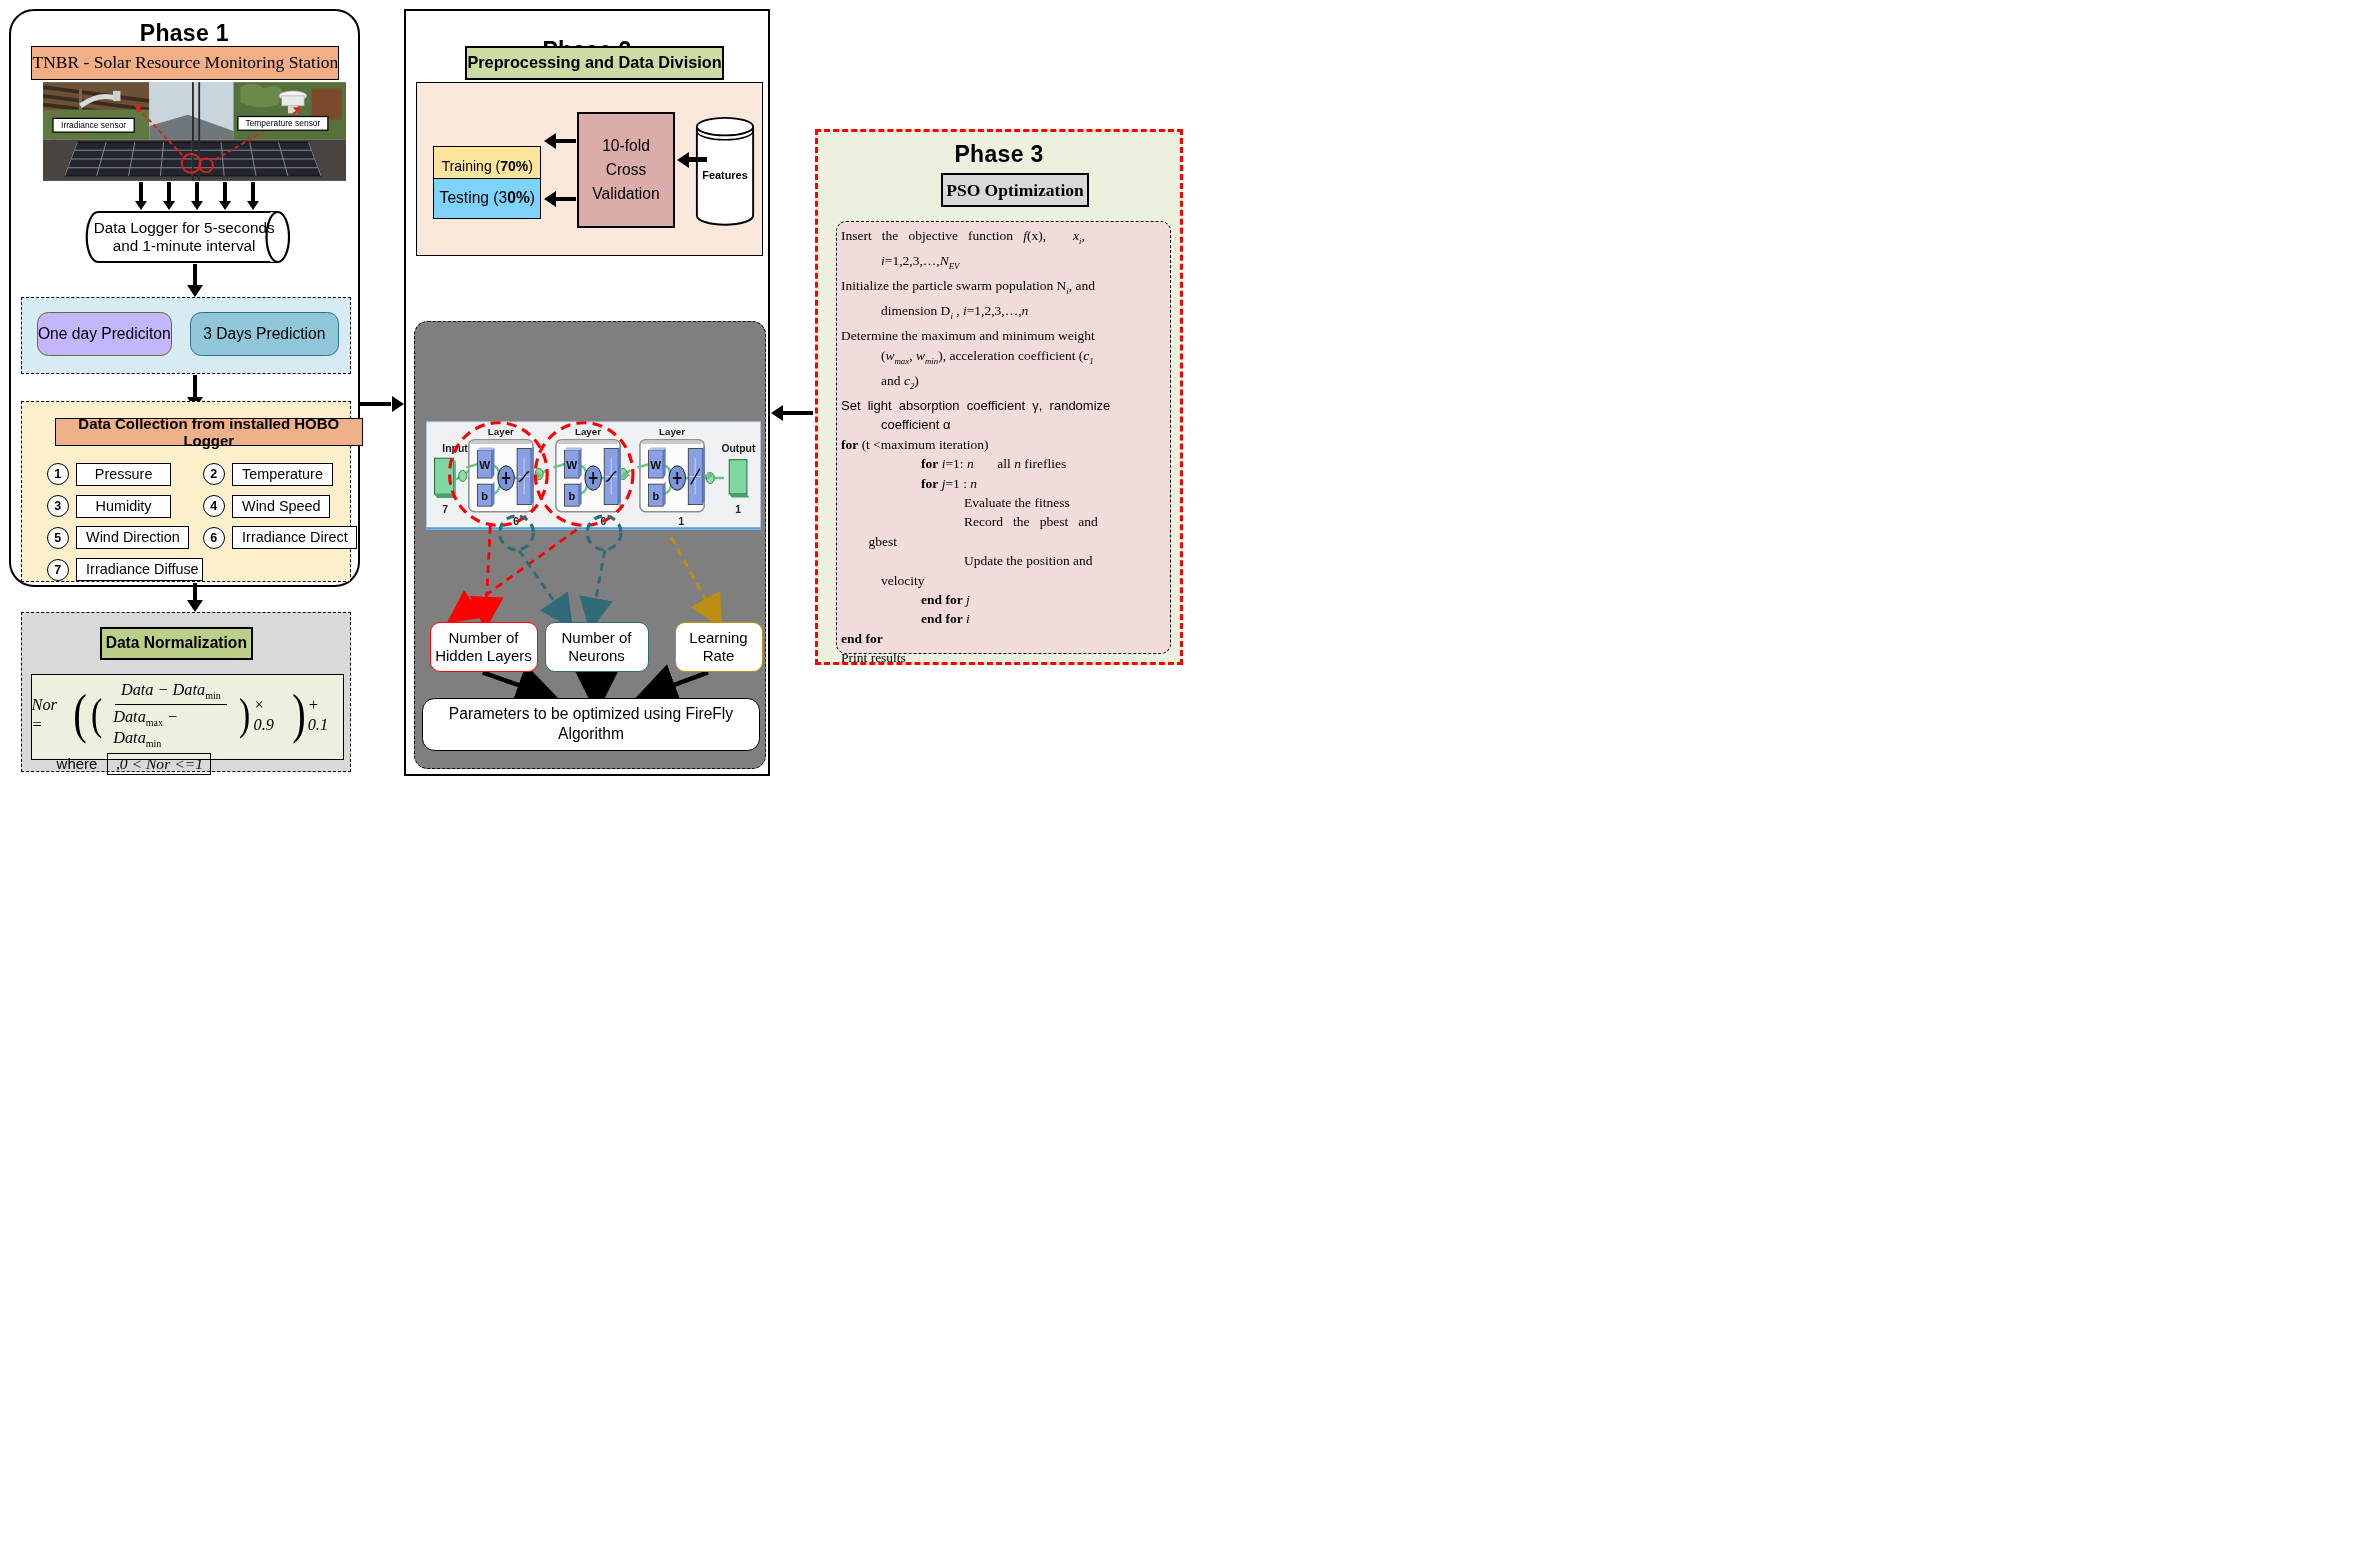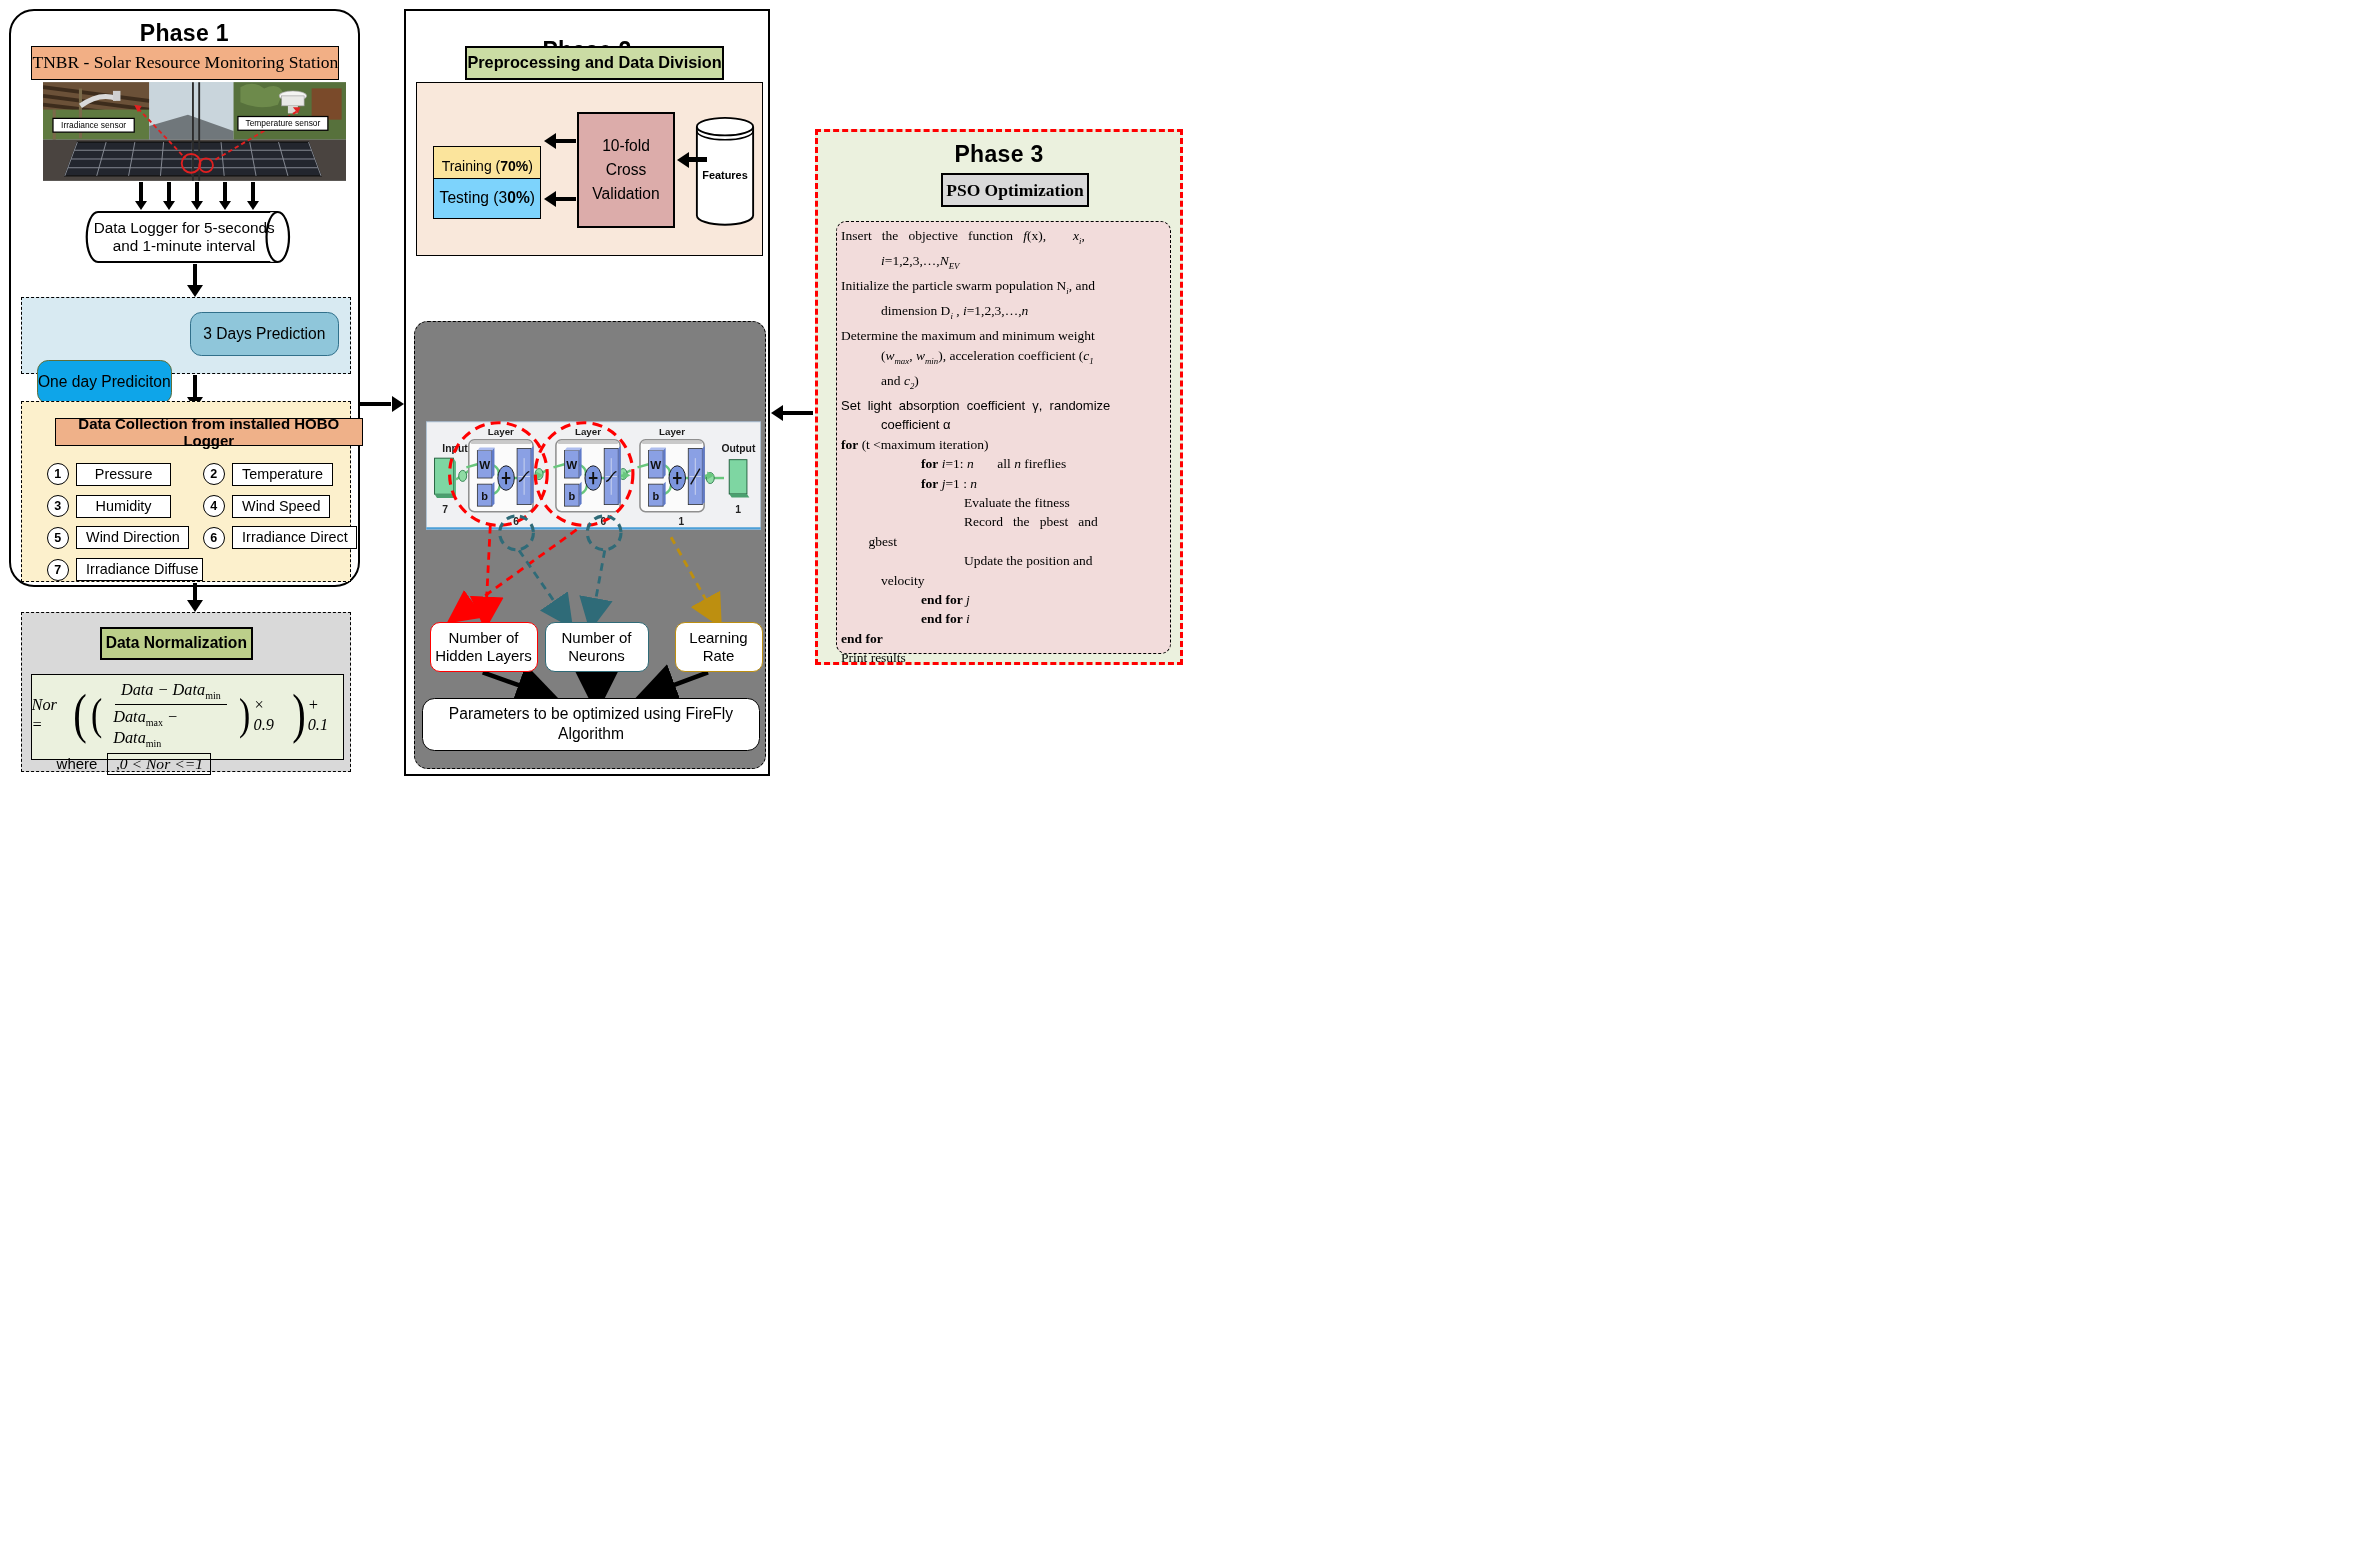--- a/index.html
+++ b/index.html
@@ -145,21 +145,21 @@
       <path d="M312,3 H24 A18,40 0 0 0 24,83 H312" fill="#fff" stroke="#000" stroke-width="3.5"></path>
       <rect x="300" y="3.2" width="14" height="79.6" fill="#fff"></rect>
       <ellipse cx="312" cy="43" rx="18" ry="40" fill="#fff" stroke="#000" stroke-width="3.5"></ellipse>
       <text x="162" y="36" text-anchor="middle" font-size="24.5" fill="#000">Data Logger for 5-seconds</text>
       <text x="162" y="66" text-anchor="middle" font-size="24.5" fill="#000">and 1-minute interval</text>
     </svg>
 
     <div class="varrow" style="left:182px;top:253px;height:21px;"></div>
 
     <div class="abs dashedbox" style="left:10px;top:286px;width:330px;height:77px;background:#D8EAF2;border-width:1.6px;">
-      <div class="abs flexc" style="left:15px;top:13.8px;width:135px;height:44px;background:#0ea5e9;border:1.6px solid #5E6F3A;border-radius:11.3px;font-size:15.6px;margin-top:48px;">One day Prediciton</div>
+      <div class="abs flexc" style="left:15px;top:13.8px;width:135px;height:44px;background:#c4b5fd;border:1.6px solid #5E6F3A;border-radius:11.3px;font-size:15.6px;">One day Prediciton</div>
       <div class="abs flexc" style="left:168px;top:13.8px;width:149px;height:44px;background:#8FC6DA;border:1.6px solid #31708B;border-radius:11.3px;font-size:15.6px;">3 Days Prediction</div>
     </div>
 
     <div class="varrow" style="left:182px;top:364px;height:22.5px;"></div>
 
     <div class="abs dashedbox" style="left:10px;top:390px;width:330px;height:181px;background:#FCF0CC;border-width:1.6px;">
       <div class="abs hdr-orange2 flexc" style="left:9px;top:16.3px;width:308px;height:27.5px;margin-left:24px;">Data Collection from installed HOBO Logger</div>
     </div>
     <div id="hobo-items">
         <div class="hobo-item">

